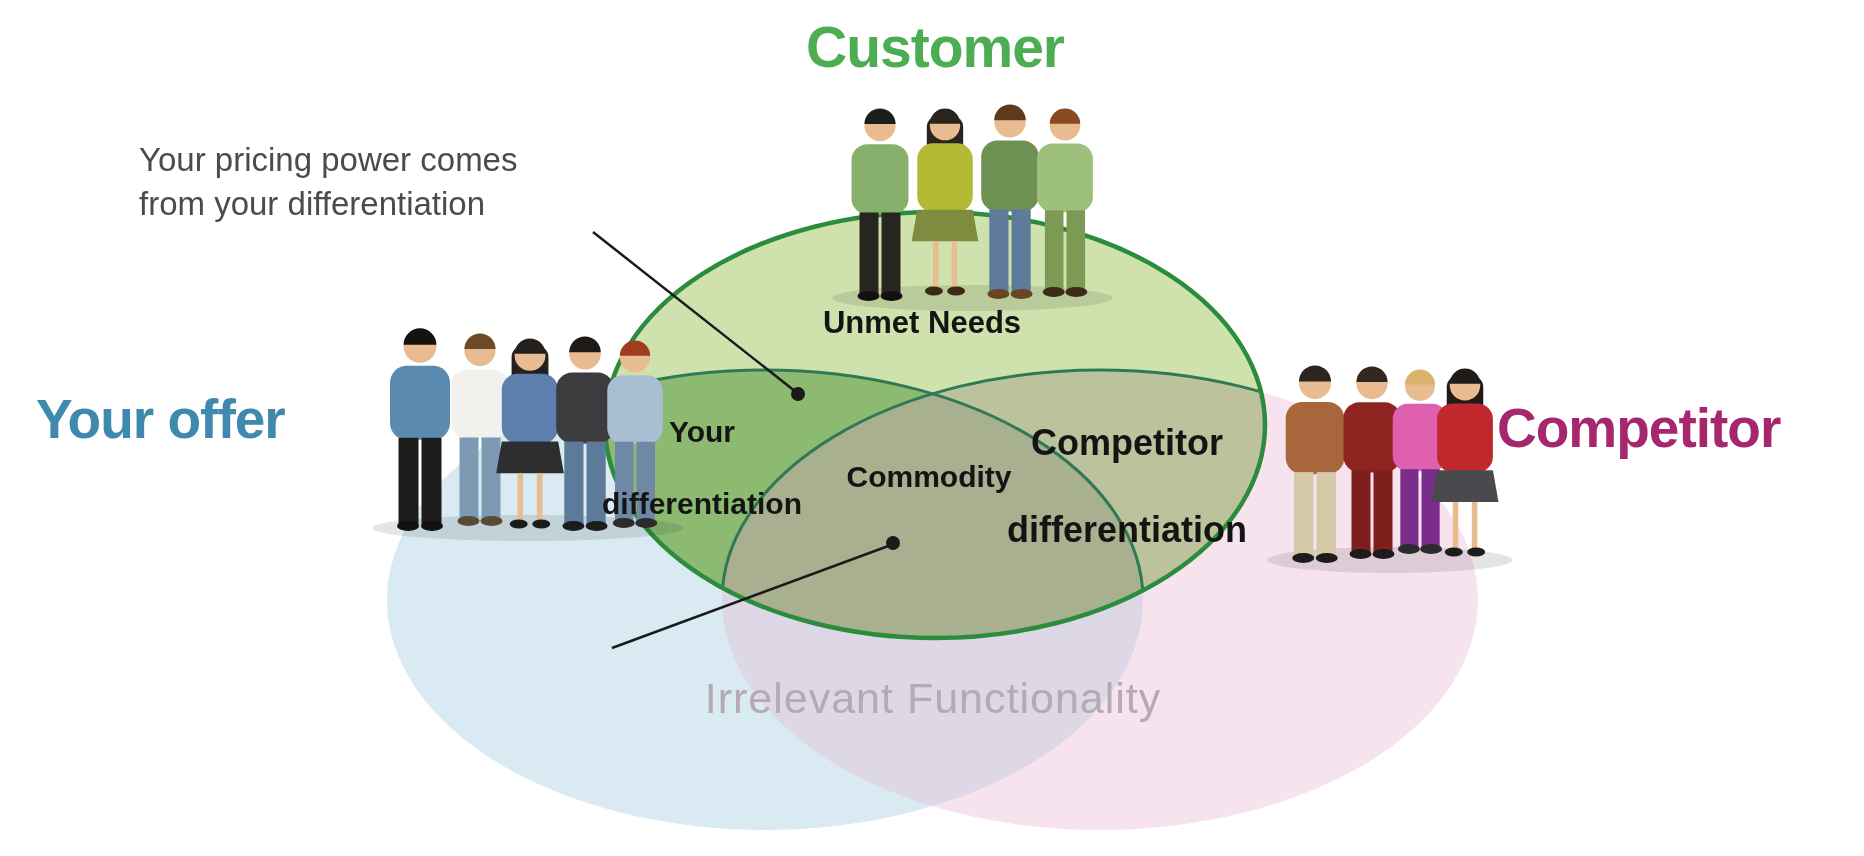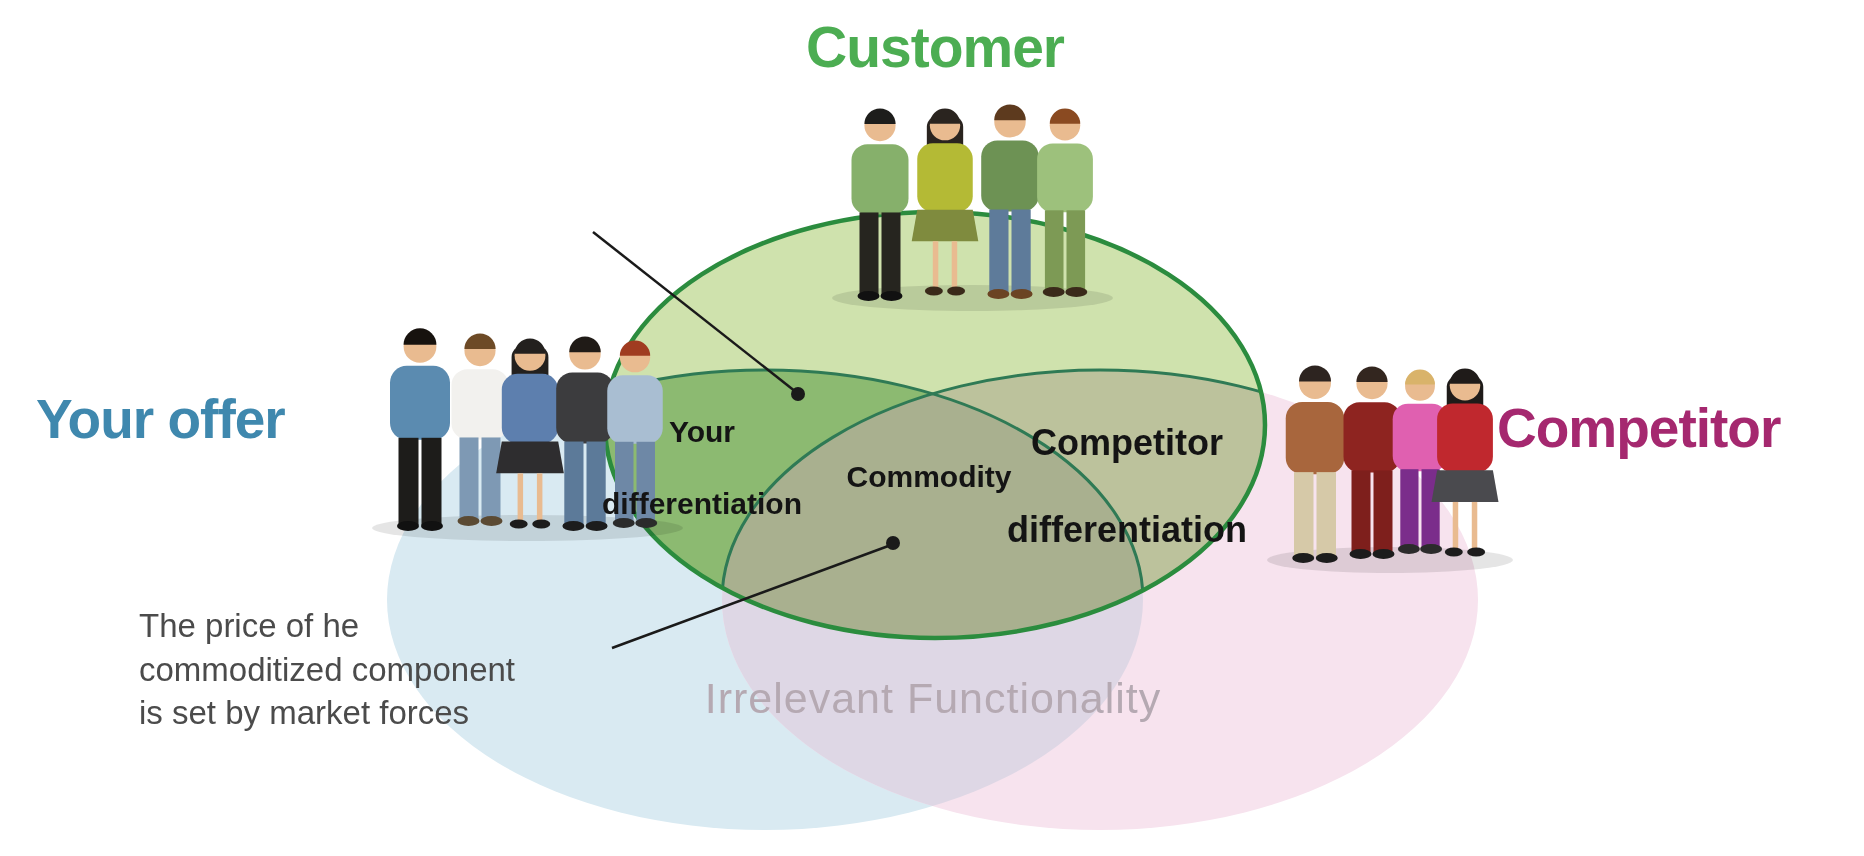--- a/index.html
+++ b/index.html
@@ -209,24 +209,24 @@
             <ellipse cx="1476.16" cy="552" rx="9" ry="4.5" fill="#1c1c1c"></ellipse>
           </g>
         </g>
       </g>
   </svg>
 
   <div class="overlay big-title" id="customer-title">Customer</div>
   <div class="overlay big-title" id="your-offer-title">Your offer</div>
   <div class="overlay big-title" id="alternative-title">Competitor</div>
 
-  <div class="overlay annotation" id="annotation-commodity">The price of he
-commoditized component
-is set by market forces</div>
-
+  <div class="overlay annotation" id="annotation-pricing">Your pricing power comes
+from your differentiation</div>
+
+  <div class="overlay region-label" id="unmet-needs-label">Unmet Needs</div>
   <div class="overlay region-label" id="your-differentiation-label">
     <div>Your</div>
     <div>differentiation</div>
   </div>
   <div class="overlay region-label" id="competitor-differentiation-label">
     <div>Competitor</div>
     <div>differentiation</div>
   </div>
   <div class="overlay region-label" id="commodity-label">Commodity</div>
   <div class="overlay" id="irrelevant-label">Irrelevant Functionality</div>

